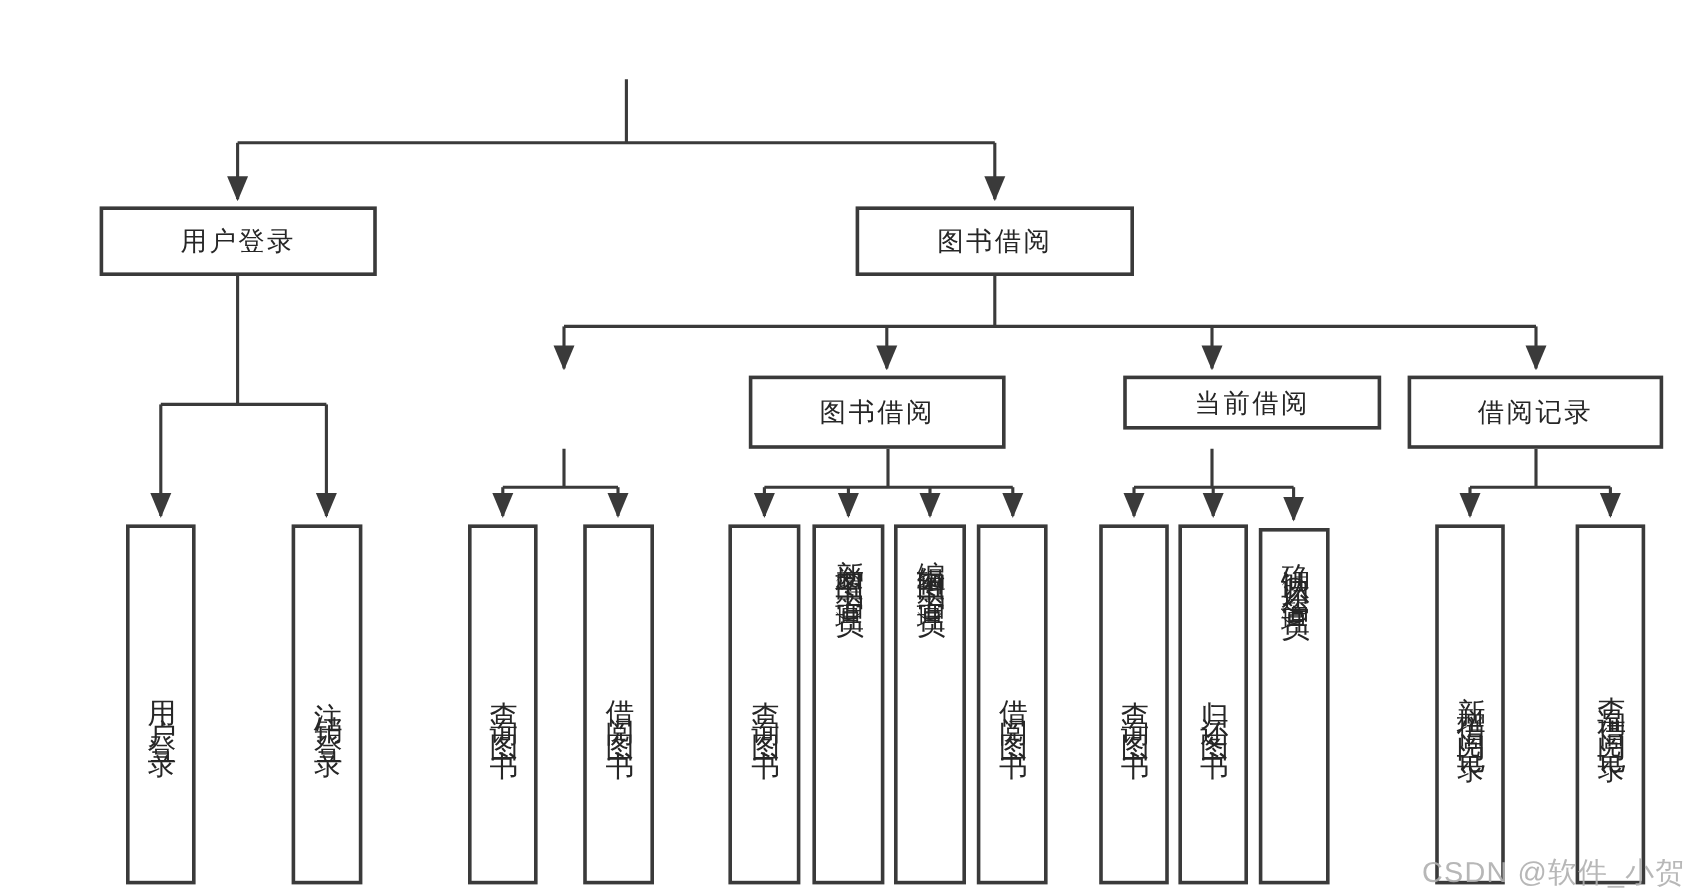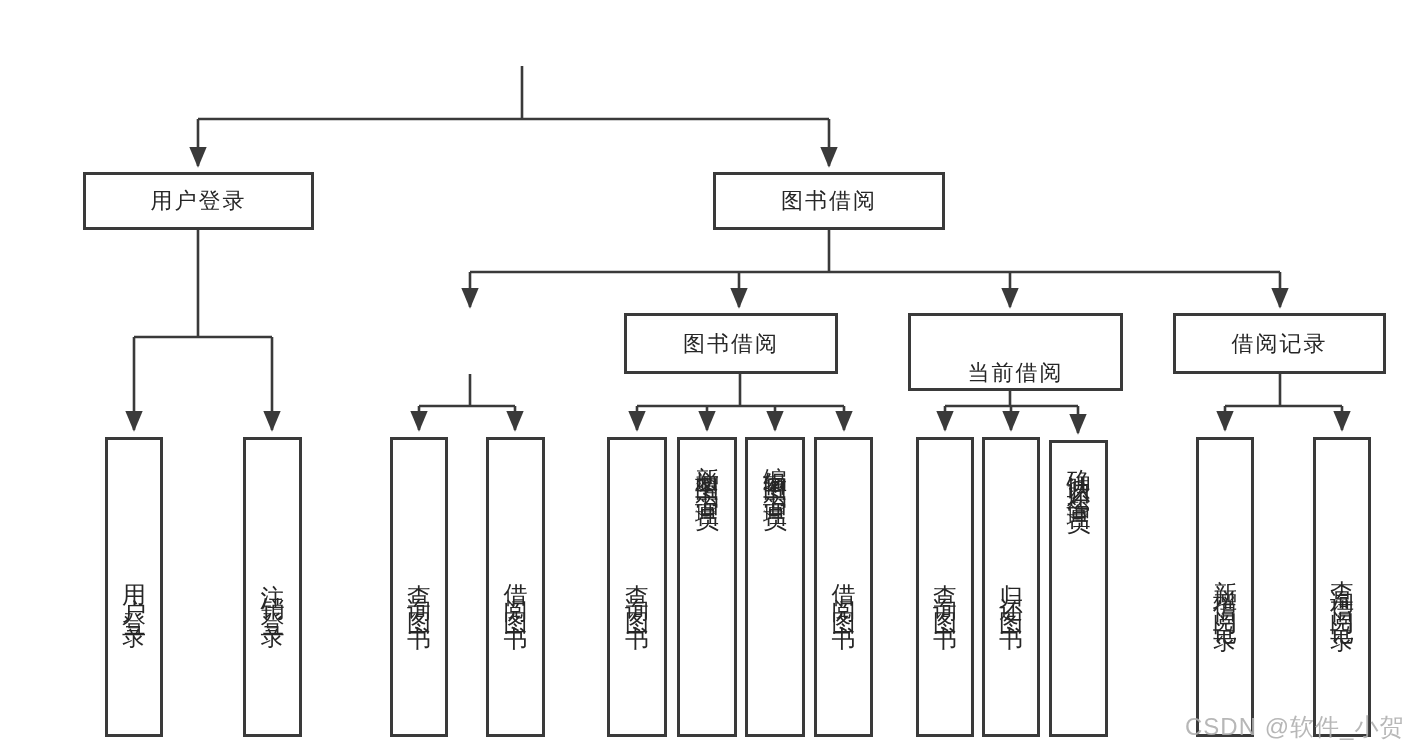--- a/index.html
+++ b/index.html
@@ -102,21 +102,21 @@
   <div class="node h" style="left:83px; top:172px; width:231px; height:58px;">
     <span class="lbl">用户登录</span>
   </div>
   <div class="node h" style="left:713px; top:172px; width:232px; height:58px;">
     <span class="lbl">图书借阅</span>
   </div>
 
   <div class="node h" style="left:624px; top:313px; width:214px; height:61px;">
     <span class="lbl">图书借阅</span>
   </div>
-  <div class="node h" style="left:908px; top:313px; width:215px; height:78px;align-items:flex-end;">
+  <div class="node h" style="left:936px; top:313px; width:215px; height:45px;">
     <span class="lbl">当前借阅</span>
   </div>
   <div class="node h" style="left:1173px; top:313px; width:213px; height:61px;">
     <span class="lbl">借阅记录</span>
   </div>
 
   <div class="node v" style="left:105px; top:437px; width:58px; height:300px;">
     <span class="lbl">用户登录</span>
   </div>
   <div class="node v" style="left:243px; top:437px; width:59px; height:300px;">

